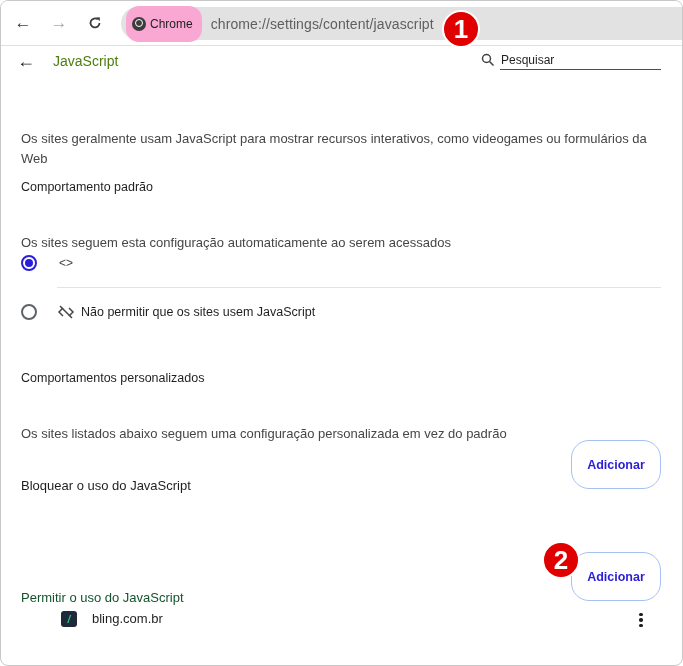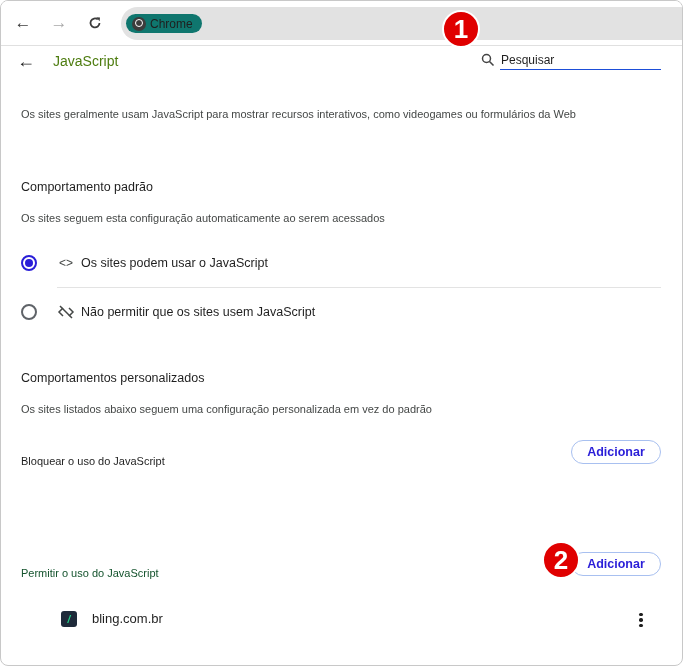--- a/index.html
+++ b/index.html
@@ -24,22 +24,22 @@
       display: flex; align-items: center; justify-content: center;
       font-size: 17px; color: #3c3c3c; cursor: pointer;
     }
     .nav-btn.disabled { color: #a8a8a8; }
     .omnibox {
       position: absolute; left: 120px; top: 6px; right: 0px; height: 33px;
       background: #e2e2e2; border-radius: 17px 0 0 17px;
       display: flex; align-items: center;
     }
     .chip {
-      margin-left: 5px; height: 19px; padding: 0 9px 0 6px;
-      background: #0f766e; border-radius: 13px;
+      margin-left: 5px; height: 36px; padding: 0 9px 0 6px;
+      background: #f9a8d4; border-radius: 13px;
       display: flex; align-items: center; gap: 4px;
       font-size: 12px; color: #1f1f1f;
     }
     .chrome-logo {
       width: 14px; height: 14px; border-radius: 50%;
       background: #3c3c3c; position: relative;
     }
     .chrome-logo::after {
       content: ""; position: absolute; left: 4px; top: 4px; width: 6px; height: 6px;
       border-radius: 50%; background: #3c3c3c; border: 1.5px solid #fff; box-sizing: content-box;
@@ -71,39 +71,39 @@
       position: absolute; left: 480px; top: 7px; width: 14px; height: 14px;
     }
     .search-field {
       position: absolute; left: 499px; top: 4px; width: 161px; height: 20px;
       border: none; border-bottom: 1px solid #1d4ed8;
       font-size: 12px; font-family: "Liberation Sans", sans-serif;
       color: #1f1f1f; background: transparent; padding: 0 1px; outline: none;
     }
     .search-field::placeholder { color: #1f1f1f; }
 
-    .text { position: absolute; left: 20px; font-size: 11px; color: #444746; line-height: 20px; }
+    .text { position: absolute; left: 20px; font-size: 13px; color: #444746; line-height: 20px; margin-top: 25px; }
     .heading { position: absolute; left: 20px; font-size: 12.5px; font-weight: normal; color: #1f1f1f; }
 
     .radio-row { position: absolute; left: 20px; width: 640px; height: 24px; display: flex; align-items: center; cursor: pointer; }
     .radio {
       width: 16px; height: 16px; border-radius: 50%;
       border: 2px solid #5f6368; position: relative; flex: none;
     }
     .radio.checked { border-color: #2a1ed8; }
     .radio.checked::after {
       content: ""; position: absolute; left: 2px; top: 2px; width: 8px; height: 8px;
       border-radius: 50%; background: #2a1ed8;
     }
     .radio-icon { margin-left: 20px; width: 18px; height: 16px; color: #444746; font-size: 12px; display:flex; align-items:center; justify-content:center; }
     .radio-label { margin-left: 6px; font-size: 12.5px; color: #1f1f1f; }
     .divider { position: absolute; left: 56px; top: 286px; width: 604px; height: 1px; background: #e3e3e3; }
 
     .add-btn {
-      position: absolute; left: 570px; width: 90px; height: 24px;
+      position: absolute; left: 570px; width: 90px; height: 49px;
       border: 1px solid #a8c0f0; border-radius: 18px; background: #fff;
       color: #2a1ed8; font-weight: bold; font-size: 12.5px;
       display: flex; align-items: center; justify-content: center; cursor: pointer;
       font-family: "Liberation Sans", sans-serif;
     }
     .site-favicon {
       position: absolute; left: 60px; top: 610px; width: 16px; height: 16px;
       background: #1e2a3a; border-radius: 3px; color: #22d38a;
       font-size: 10px; font-weight: bold; font-style: italic;
       display: flex; align-items: center; justify-content: center;
@@ -132,20 +132,21 @@
         <path d="M11.5 7 A4.5 4.5 0 1 1 9.8 3.4" fill="none" stroke="#3c3c3c" stroke-width="1.8"></path>
         <path d="M8.3 1.2 L12 1.6 L11.6 5.3 Z" fill="#3c3c3c"></path>
       </svg>
     </div>
 
     <div class="omnibox">
       <div class="chip">
         <span class="chrome-logo"></span>
         <span>Chrome</span>
       </div>
+      <span class="url">chrome://settings/content/javascript</span>
     </div>
   </div>
 
   <div class="badge badge1">1</div>
 
   <div class="page-header">
     <span class="back-arrow">←</span>
     <span class="page-title">JavaScript</span>
     <svg class="search-icon" viewBox="0 0 14 14">
       <circle cx="5.5" cy="5.5" r="4" fill="none" stroke="#444" stroke-width="1.5"></circle>
@@ -155,21 +156,20 @@
   </div>
 
   <div class="text" style="top:103px; width:640px;">Os sites geralmente usam JavaScript para mostrar recursos interativos, como videogames ou formulários da Web</div>
 
   <div class="heading" style="top:179px;">Comportamento padrão</div>
   <div class="text" style="top:207px;">Os sites seguem esta configuração automaticamente ao serem acessados</div>
 
   <div class="radio-row" style="top:250px;">
     <span class="radio checked"></span>
     <span class="radio-icon">&lt;&gt;</span>
-    <span class="radio-label">Os sites podem usar o JavaScript</span>
   </div>
   <div class="divider"></div>
   <div class="radio-row" style="top:299px;">
     <span class="radio"></span>
     <span class="radio-icon">
       <svg width="18" height="16" viewBox="0 0 18 16">
         <path d="M6 4 L2 8 L6 12" fill="none" stroke="#444746" stroke-width="1.5"></path>
         <path d="M12 4 L16 8 L12 12" fill="none" stroke="#444746" stroke-width="1.5"></path>
         <line x1="3" y1="2" x2="15" y2="14" stroke="#444746" stroke-width="1.5"></line>
       </svg>

